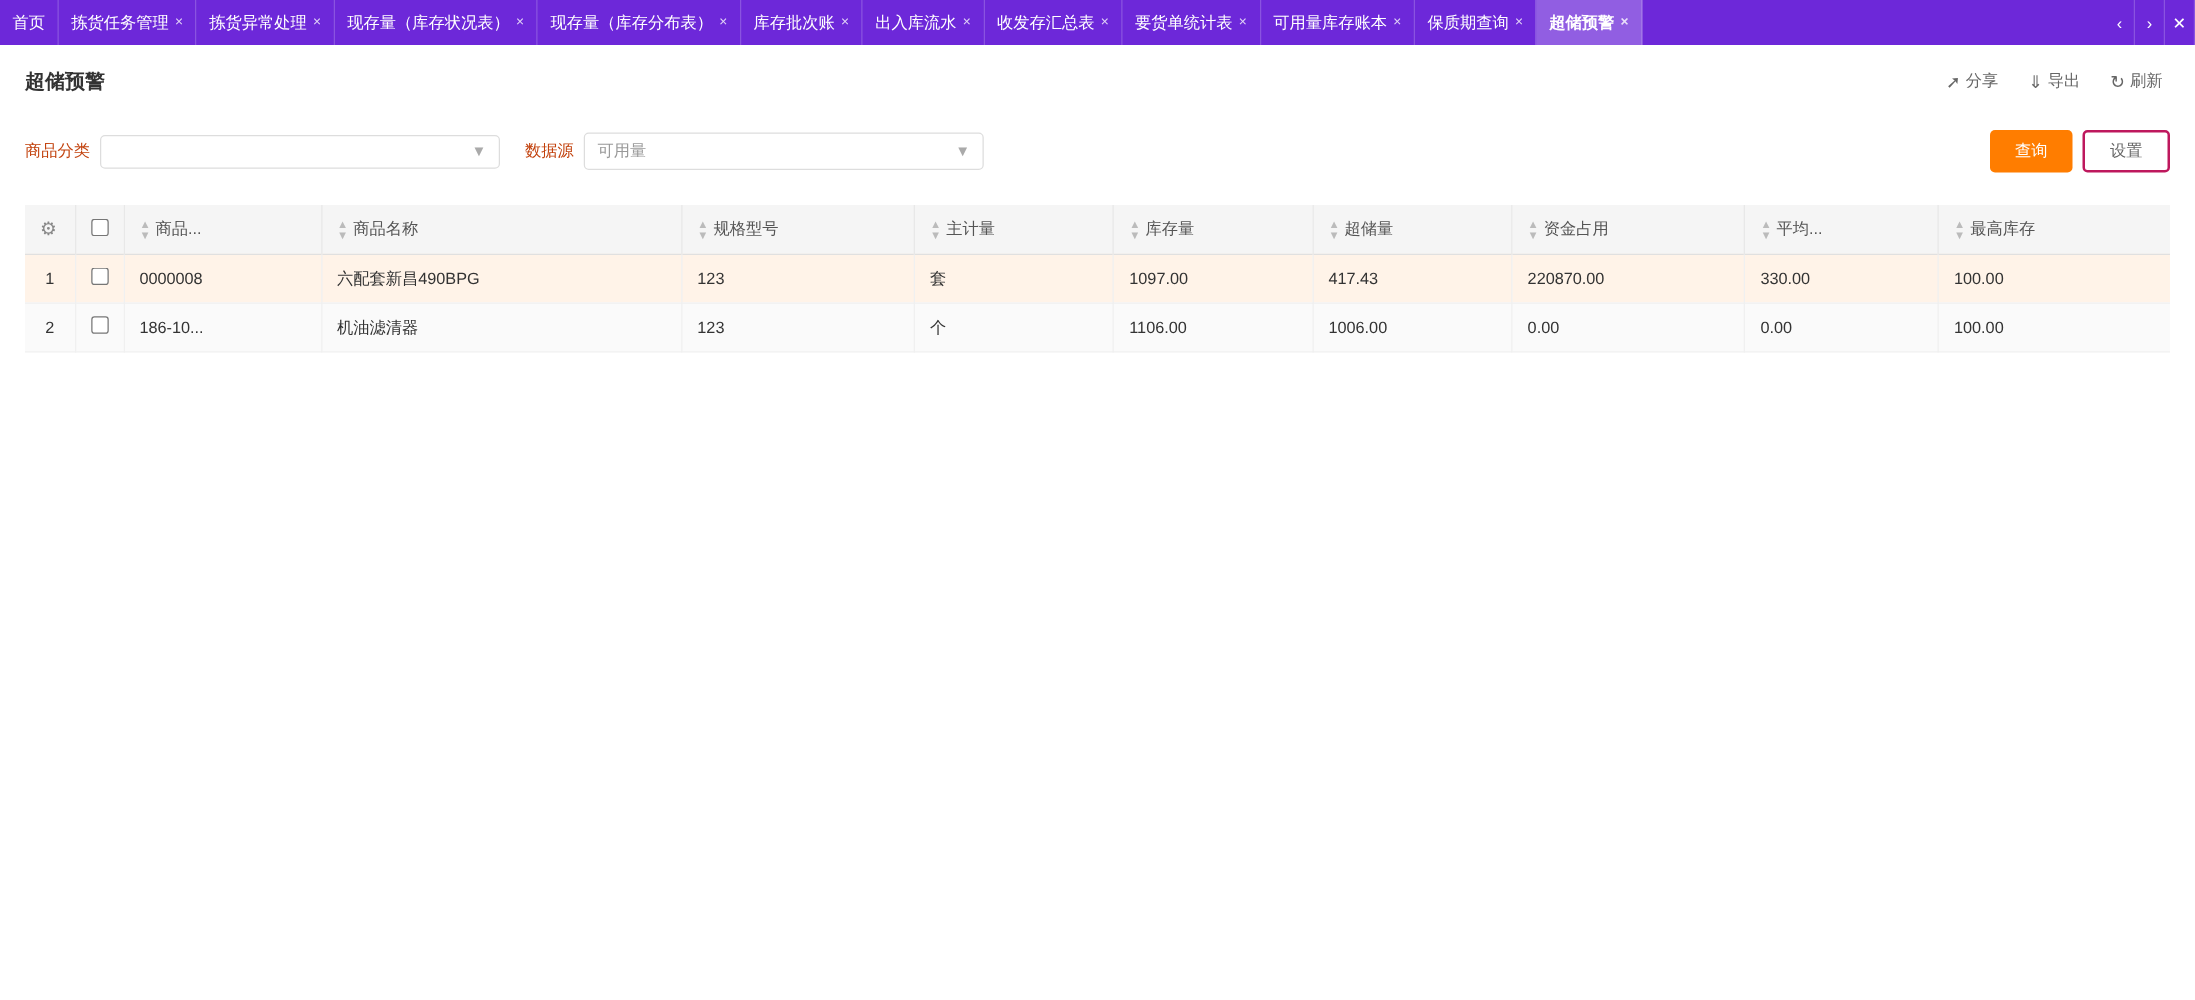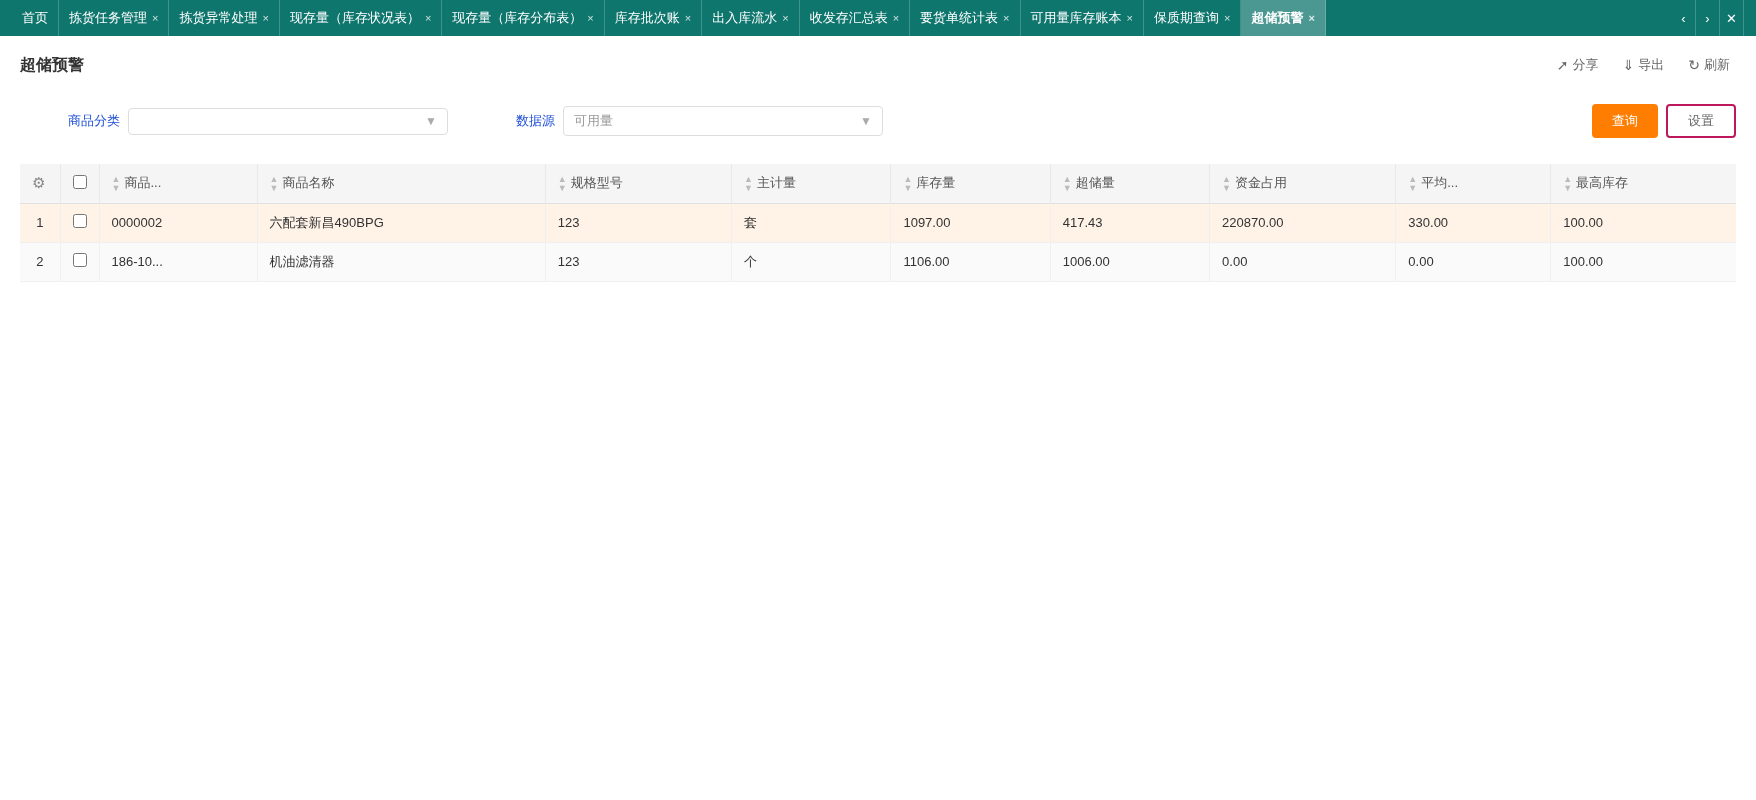--- a/index.html
+++ b/index.html
@@ -2,23 +2,23 @@
 <html><head>
   <meta charset="utf-8">
   <style>
     * { box-sizing: border-box; margin: 0; padding: 0; }
     body { font-family: 'Microsoft YaHei', Arial, sans-serif; font-size: 13px; background: #f5f5f5; color: #333; }
 
     
     .top-nav {
       display: flex;
       align-items: center;
-      background: #0f766e;
+      background: #6d28d9;
       height: 36px;
-      padding: 0 12px;
+      padding: 0 0;
       overflow: hidden;
       white-space: nowrap;
     }
     .nav-item {
       display: inline-flex;
       align-items: center;
       padding: 0 10px;
       height: 36px;
       color: #fff;
       font-size: 13px;
@@ -91,23 +91,22 @@
       margin-bottom: 16px;
       padding: 10px 0;
     }
     .filter-item {
       display: flex;
       align-items: center;
       gap: 8px;
     }
     .filter-label {
       font-size: 13px;
-      color: #1d4ed8;
+      color: #c2410c;
       white-space: nowrap;
-      margin-left: 48px;
     }
     .filter-select {
       display: flex;
       align-items: center;
       border: 1px solid #ddd;
       border-radius: 4px;
       padding: 5px 10px;
       min-width: 200px;
       cursor: pointer;
       background: #fff;
@@ -298,21 +297,21 @@
         </th>
       </tr>
     </thead>
     <tbody id="table-body">
 
     <tr class="highlighted">
       <td class="row-num">1</td>
       <td class="checkbox-cell">
         <input type="checkbox" style="">
       </td>
-      <td>0000002</td>
+      <td>0000008</td>
       <td>六配套新昌490BPG</td>
       <td>123</td>
       <td>套</td>
       <td>1097.00</td>
       <td>417.43</td>
       <td>220870.00</td>
       <td>330.00</td>
       <td>100.00</td>
     </tr>
         <tr>

